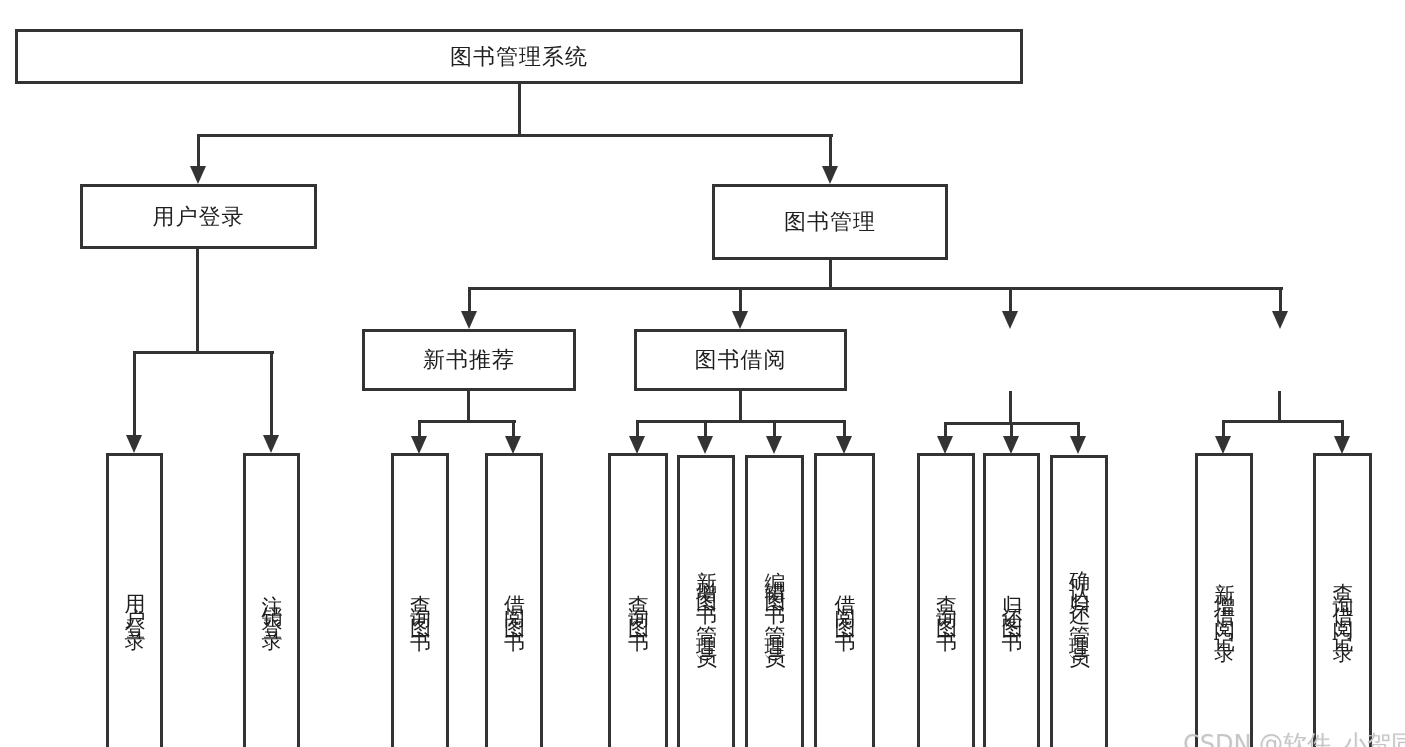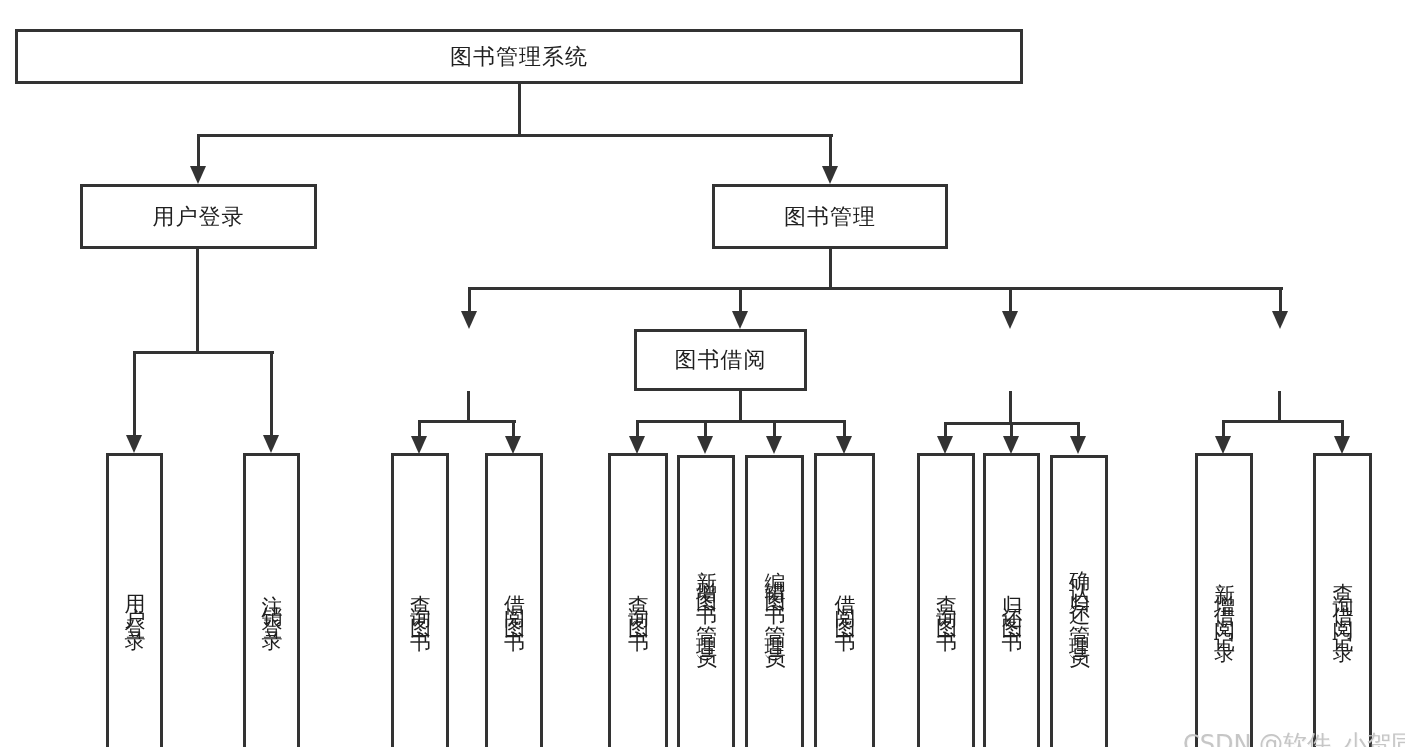--- a/index.html
+++ b/index.html
@@ -144,23 +144,24 @@
       <i class="head"></i>
     </div>
   <div class="arrow" style="left:1334px;top:404px;height:34px;">
       <i class="shaft"></i>
       <i class="head"></i>
     </div>
 
   <div class="hbox" style="left:15px;top:13px;width:1008px;height:55px;">图书管理系统</div>
 
   <div class="hbox" style="left:80px;top:168px;width:237px;height:65px;">用户登录</div>
-  <div class="hbox" style="left:712px;top:168px;width:236px;height:65px;">图书管理</div>
+  <div class="hbox" style="left:712px;top:168px;width:236px;height:76px;">图书管理</div>
 
-  <div class="hbox" style="left:634px;top:313px;width:173px;height:62px;">图书借阅</div>
+  <div class="hbox" style="left:362px;top:313px;width:214px;height:62px;">新书推荐</div>
+  <div class="hbox" style="left:634px;top:313px;width:213px;height:62px;">图书借阅</div>
 
   <div class="vbox" style="left:106px;top:437px;width:57px;height:298px;">用户登录</div>
   <div class="vbox" style="left:243px;top:437px;width:57px;height:298px;">注销登录</div>
 
   <div class="vbox" style="left:391px;top:437px;width:58px;height:298px;">查询图书</div>
   <div class="vbox" style="left:485px;top:437px;width:58px;height:298px;">借阅图书</div>
 
   <div class="vbox" style="left:608px;top:437px;width:60px;height:298px;">查询图书</div>
   <div class="vbox tight" style="left:677px;top:439px;width:58px;height:296px;">新增图书（管理员）</div>
   <div class="vbox tight" style="left:745px;top:439px;width:59px;height:296px;">编辑图书（管理员）</div>

